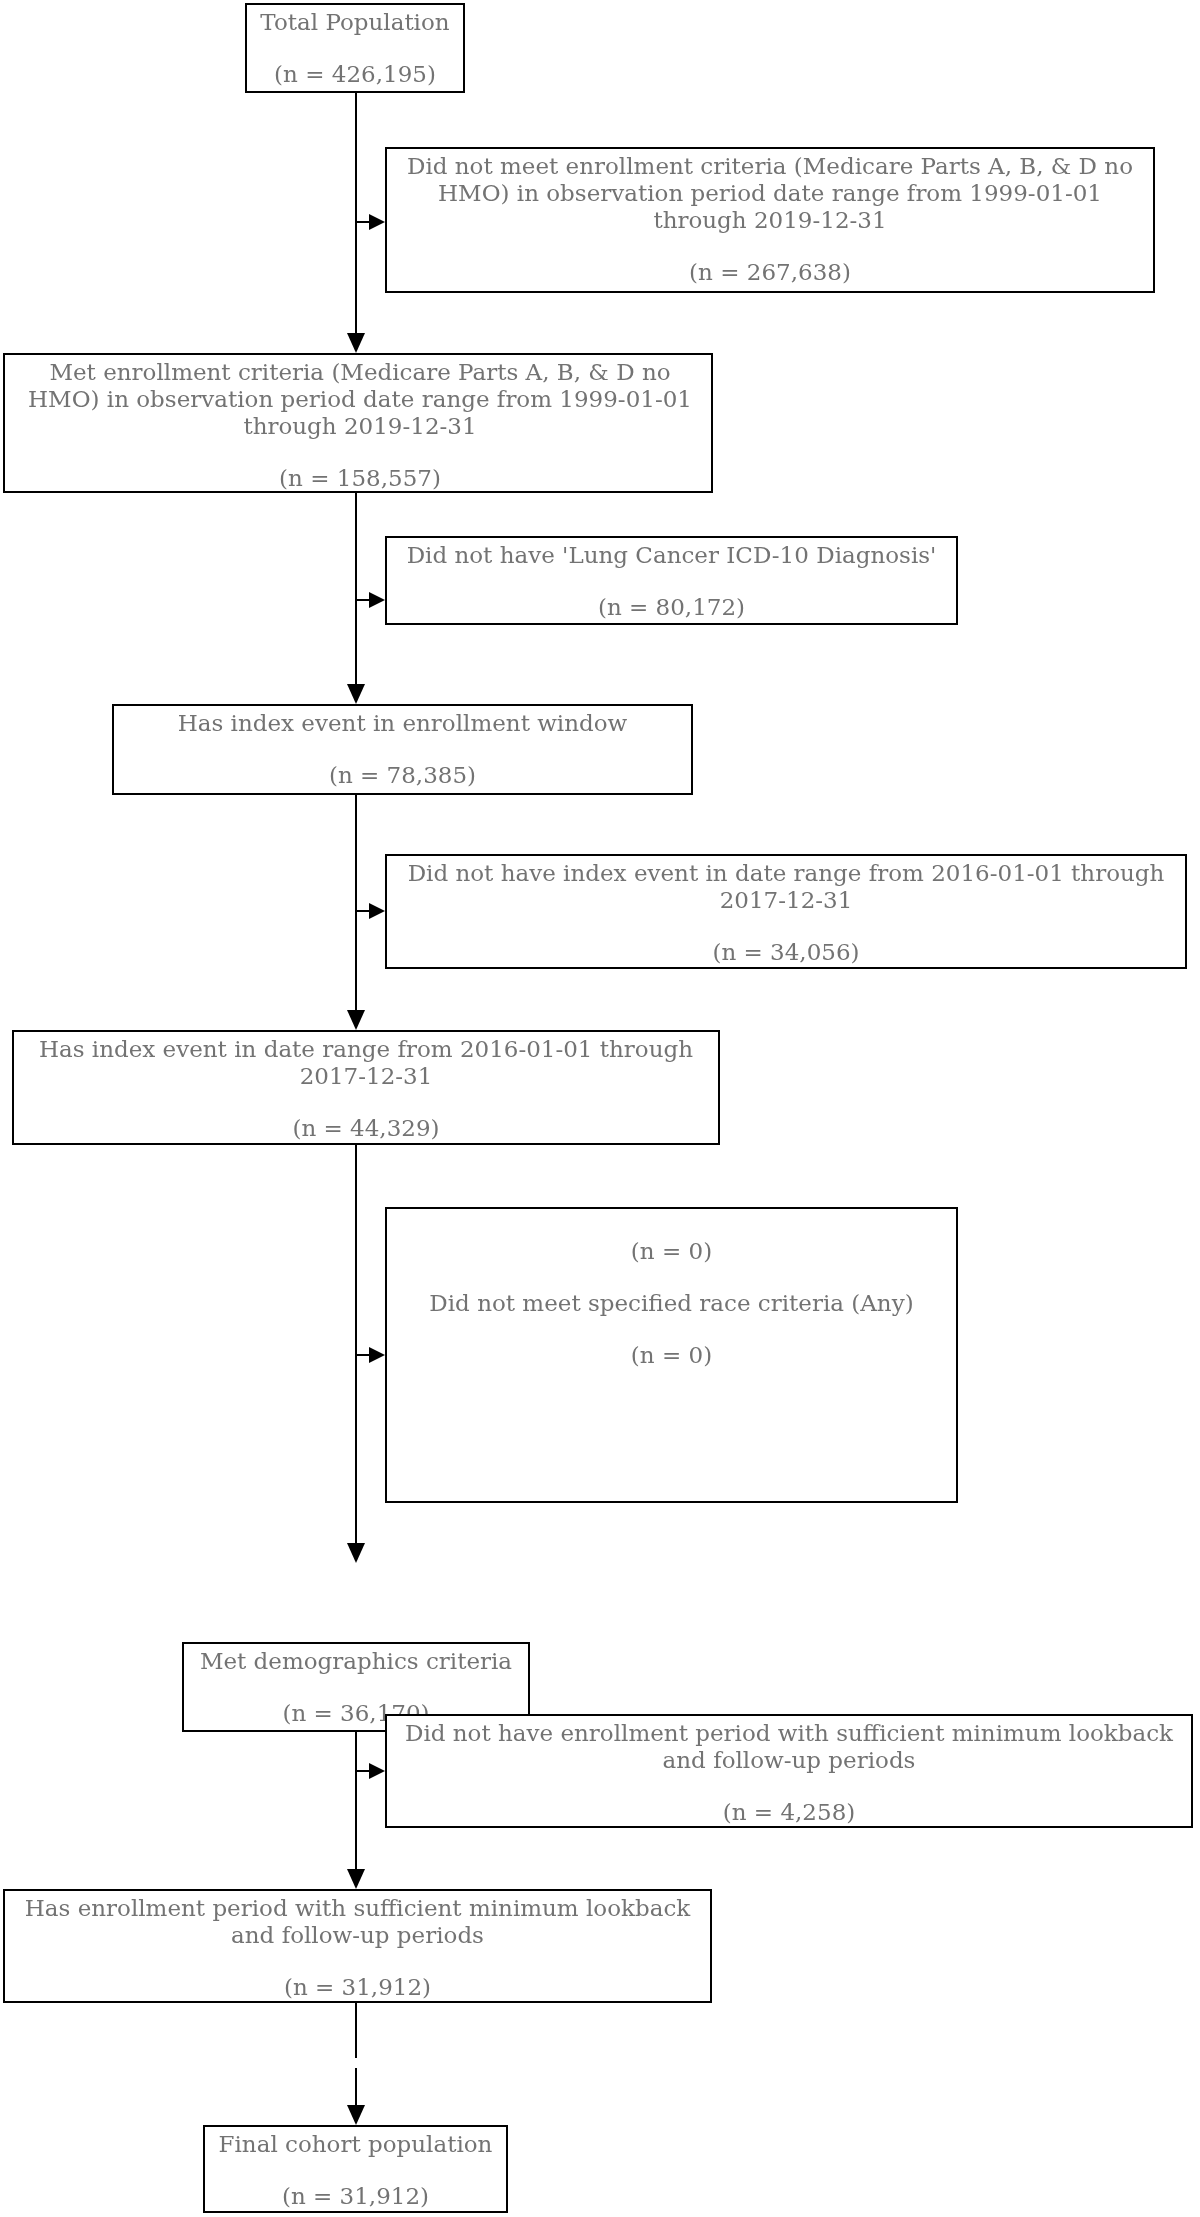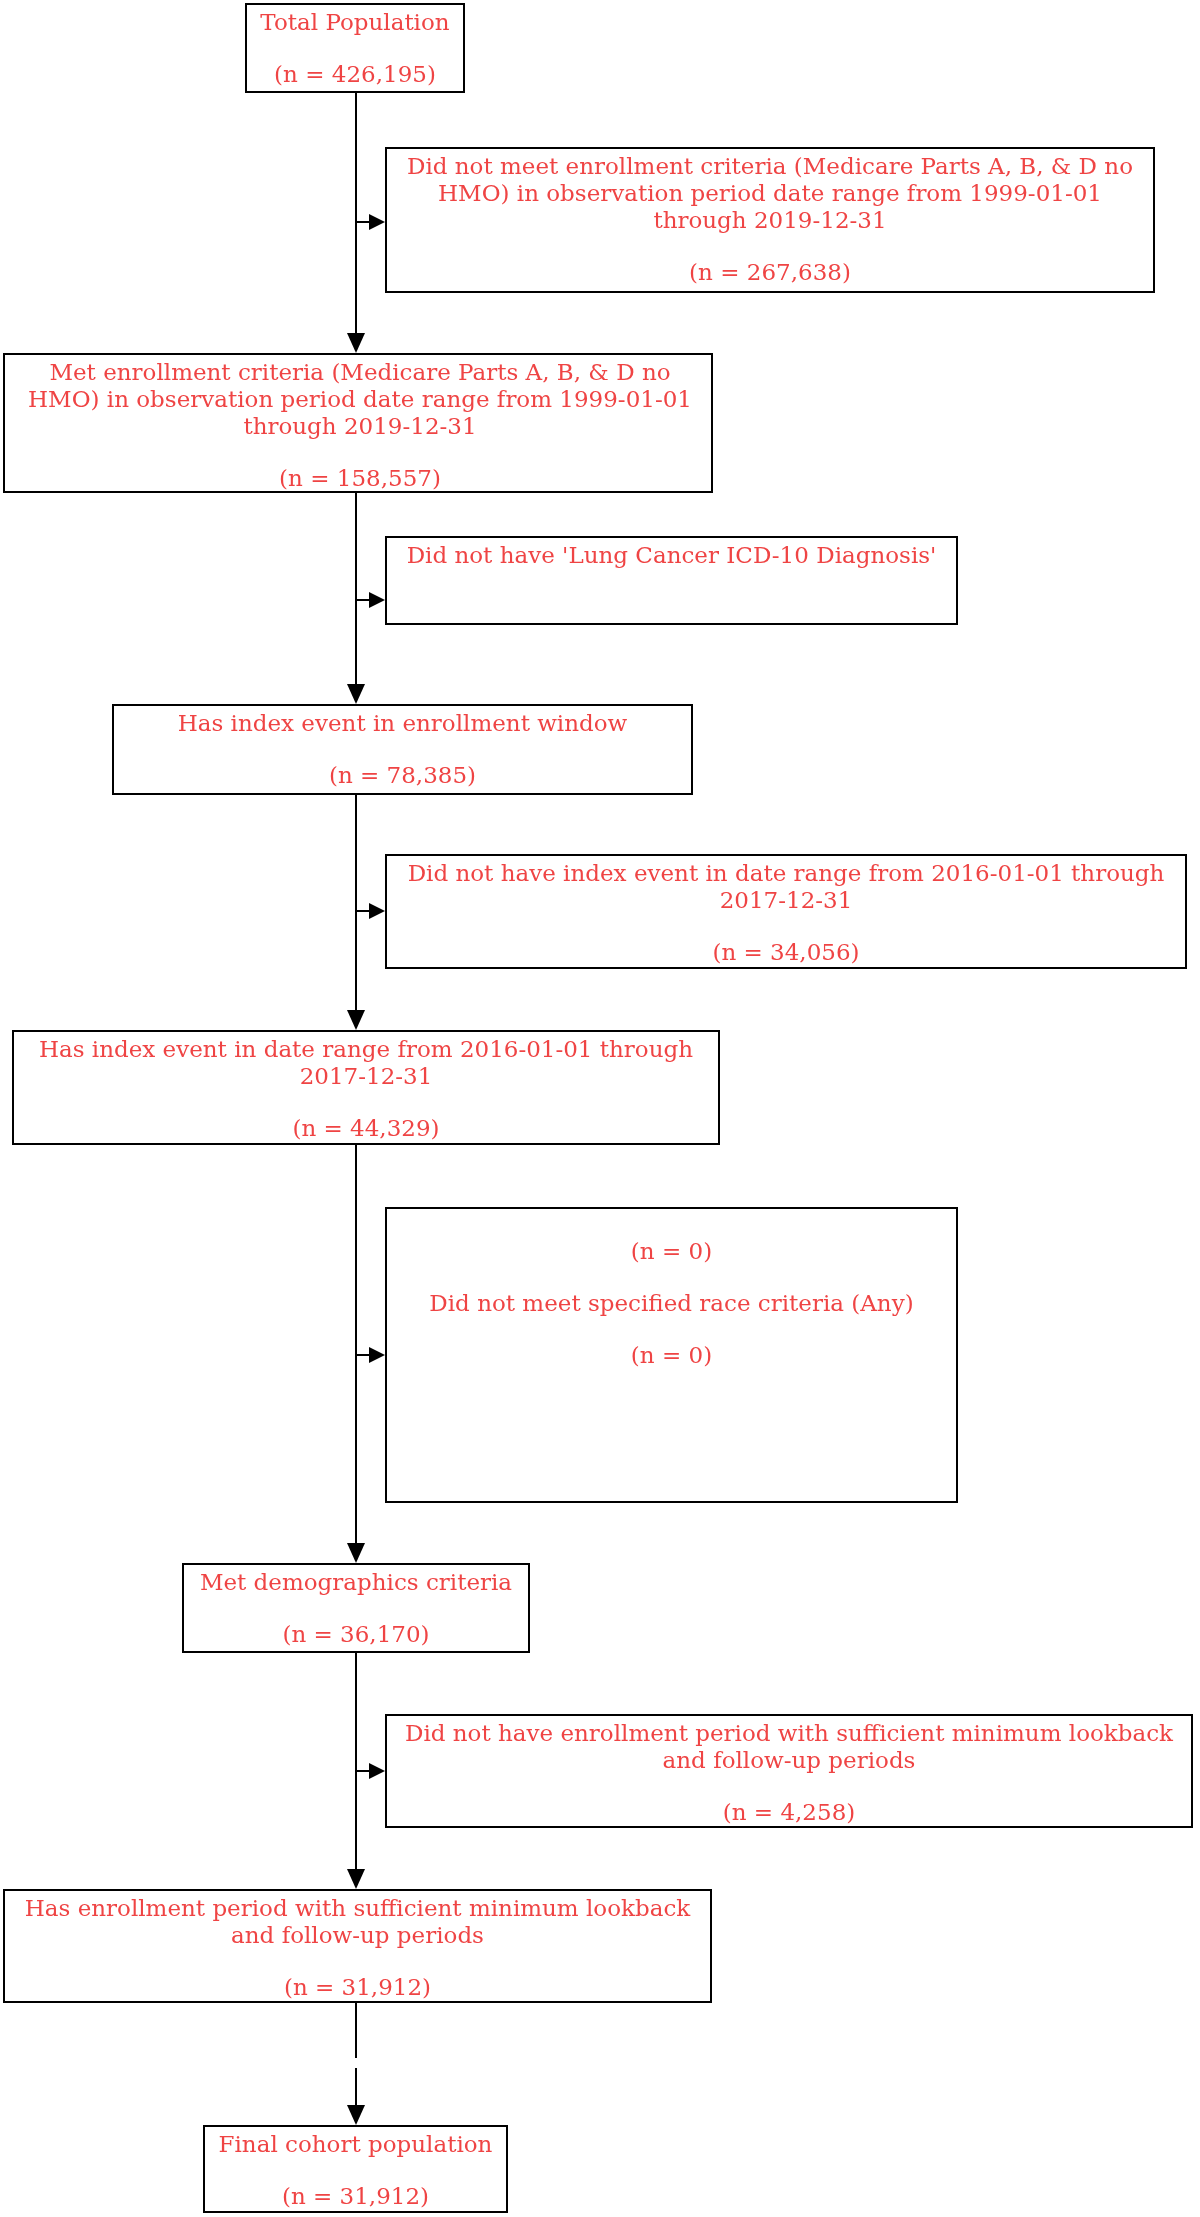--- a/index.html
+++ b/index.html
@@ -2,21 +2,21 @@
 <html><head>
 <meta charset="utf-8">
 <style>
   html, body { margin: 0; padding: 0; background: #ffffff; }
   #canvas {
     position: relative;
     width: 1200px;
     height: 2217px;
     background: #ffffff;
     font-family: "DejaVu Serif", "Liberation Serif", serif;
-    color: #ef4444;
+    color: #737373;
     overflow: hidden;
   }
   .node {
     position: absolute;
     box-sizing: border-box;
     border: 2px solid #000000;
     background: #ffffff;
     text-align: center;
     font-size: 23px;
     line-height: 27px;
@@ -105,20 +105,21 @@
 
   <div class="node" style="left:3px;top:353px;width:710px;height:140px;padding-left:12px;">
     <div class="lbl">Met enrollment criteria (Medicare Parts A, B, &amp; D no
 HMO) in observation period date range from 1999-01-01
 through 2019-12-31</div>
     <div class="cnt">(n = 158,557)</div>
   </div>
 
   <div class="node" style="left:385px;top:536px;width:573px;height:89px;">
     <div class="lbl">Did not have 'Lung Cancer ICD-10 Diagnosis'</div>
+    <div class="cnt">(n = 80,172)</div>
   </div>
 
   <div class="node" style="left:112px;top:704px;width:581px;height:91px;">
     <div class="lbl">Has index event in enrollment window</div>
     <div class="cnt">(n = 78,385)</div>
   </div>
 
   <div class="node" style="left:385px;top:854px;width:802px;height:115px;">
     <div class="lbl">Did not have index event in date range from 2016-01-01 through
 2017-12-31</div>
@@ -134,21 +135,21 @@
   <div class="node" style="left:385px;top:1207px;width:573px;height:296px;">
     <div class="pair">
       <div class="cnt">(n = 0)</div>
     </div>
     <div class="pair">
       <div class="lbl">Did not meet specified race criteria (Any)</div>
       <div class="cnt">(n = 0)</div>
     </div>
   </div>
 
-  <div class="node" style="left:182px;top:1563px;width:348px;height:90px;">
+  <div class="node" style="left:182px;top:1642px;width:348px;height:90px;">
     <div class="lbl">Met demographics criteria</div>
     <div class="cnt">(n = 36,170)</div>
   </div>
 
   <div class="node" style="left:385px;top:1714px;width:808px;height:114px;">
     <div class="lbl">Did not have enrollment period with sufficient minimum lookback
 and follow-up periods</div>
     <div class="cnt">(n = 4,258)</div>
   </div>
 

